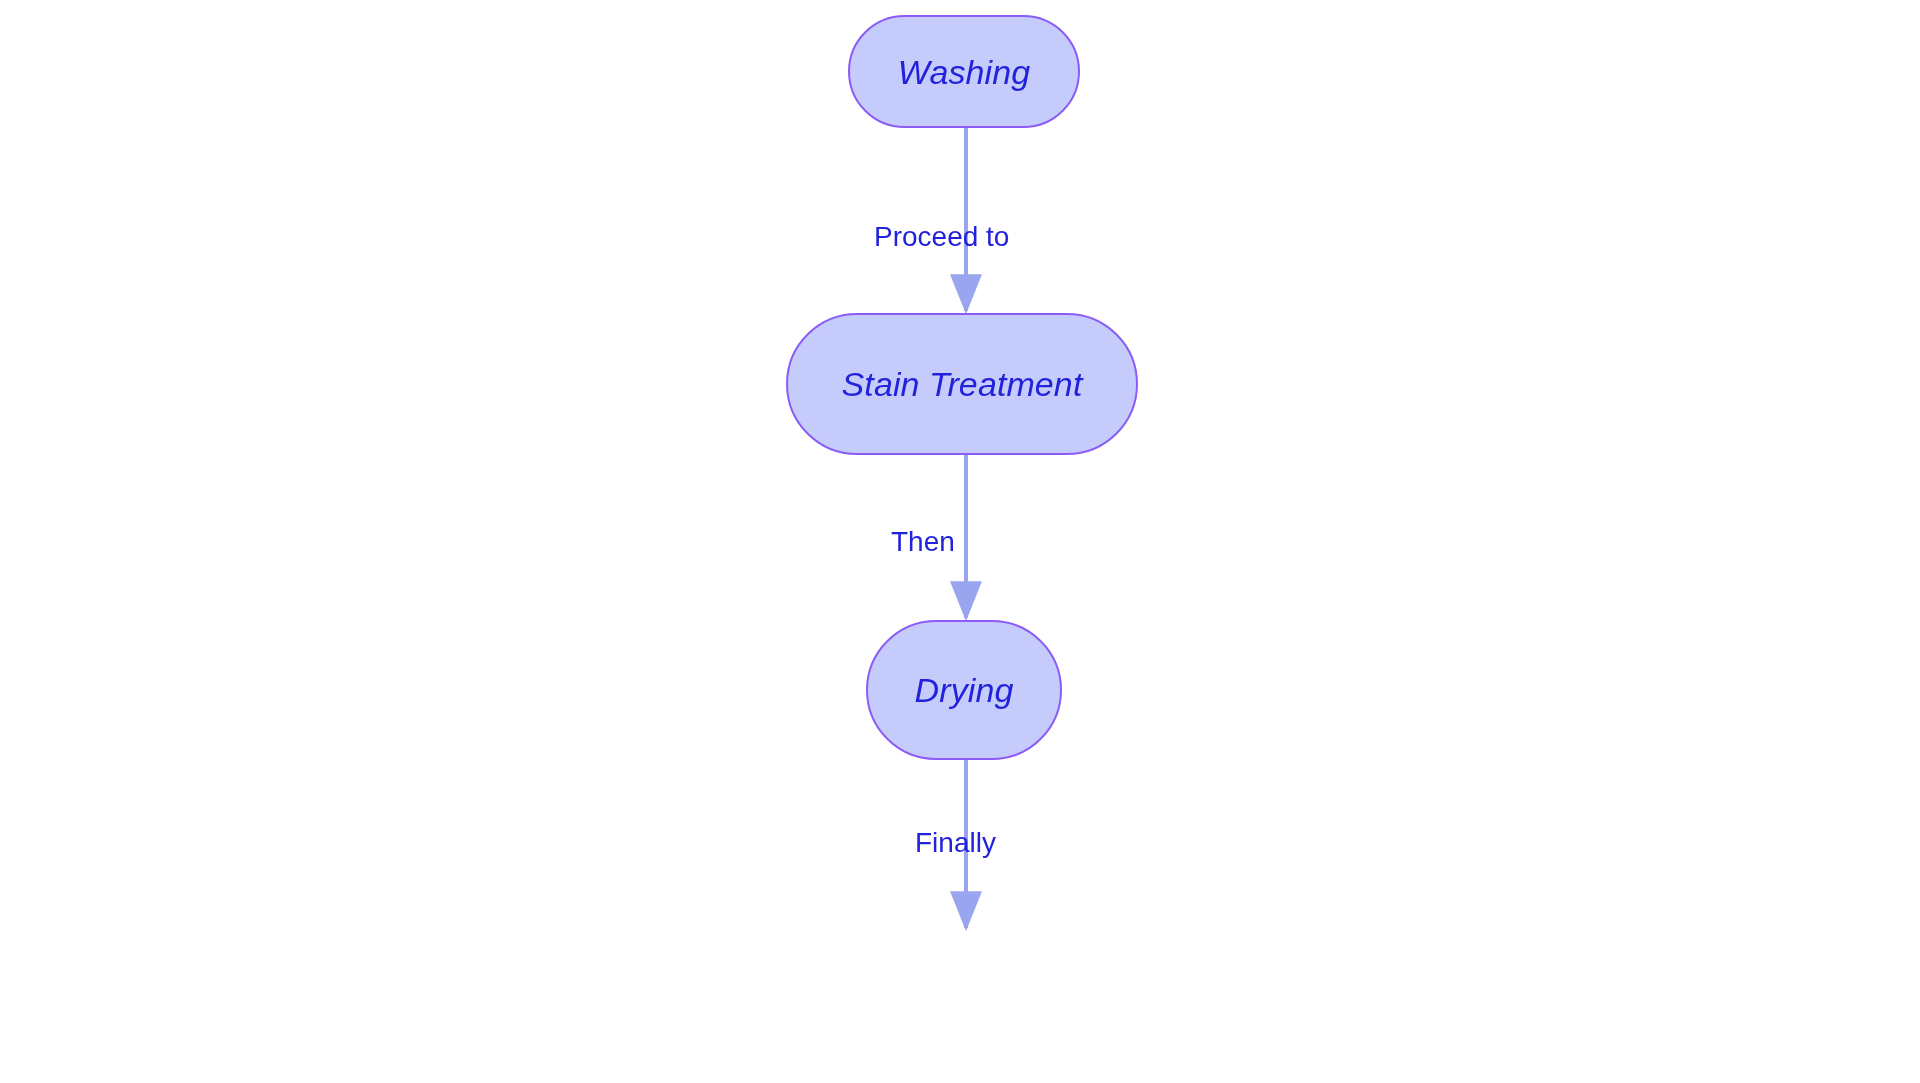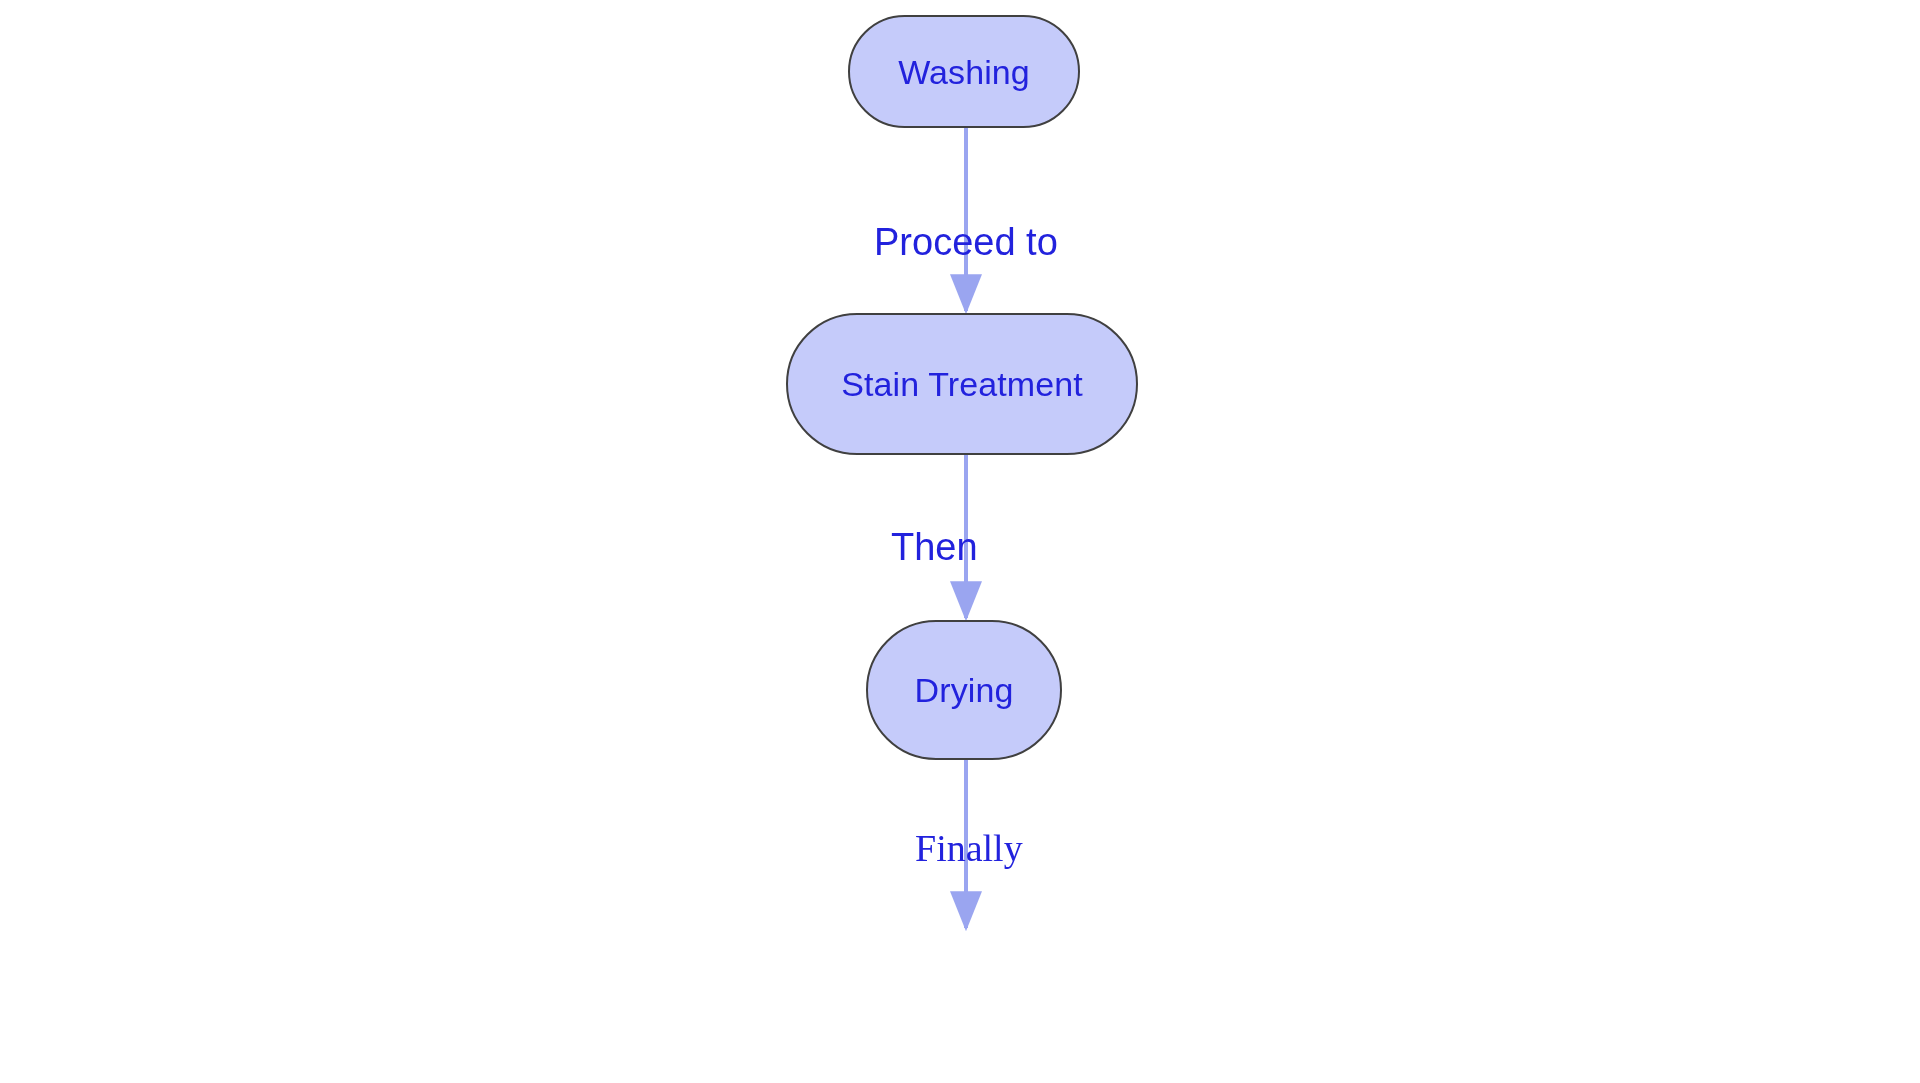--- a/index.html
+++ b/index.html
@@ -33,27 +33,28 @@
   }
 
   
   .node {
     position: absolute;
     box-sizing: border-box;
     display: flex;
     align-items: center;
     justify-content: center;
     background: #c5cbfa;
-    border: 2px solid #404040;
+    border: 2px solid #8b5cf6;
     border-radius: 999px;       
     color: #2222dd;
     font-size: 34px;
     line-height: 1;
     letter-spacing: 0.1px;
     white-space: nowrap;
+    font-style: italic;
   }
 
   .node-label {
     color: #2222dd;
     font-size: 34px;
     line-height: 1;
   }
 
   #node-washing {
     left: 848px;  top: 15px;
@@ -69,28 +70,28 @@
   }
   #node-storage {
     left: 852px;  top: 930px;
     width: 226px; height: 138px;
   }
 
   
   .edge-label {
     position: absolute;
     color: #2222dd;
-    font-size: 38px;
+    font-size: 28px;
     line-height: 1;
     white-space: nowrap;
   }
 
   #edge-label-1 { left: 874px; top: 223px; }   
   #edge-label-2 { left: 891px; top: 528px; }   
-  #edge-label-3 { left: 915px; top: 829px; font-family: Liberation Serif, serif; }   
+  #edge-label-3 { left: 915px; top: 829px; }   
 </style>
 </head>
 <body>
 
 <div id="flowchart-canvas">
 
   <svg id="edge-layer" viewBox="0 0 1920 1083" width="1920" height="1083" xmlns="http://www.w3.org/2000/svg">
     <defs>
       <marker id="arrowhead" markerWidth="10" markerHeight="8" refX="9.2" refY="4" orient="auto" markerUnits="strokeWidth">
         <path d="M0,0 L10,4 L0,8 Z" fill="#9aa5f0"></path>

